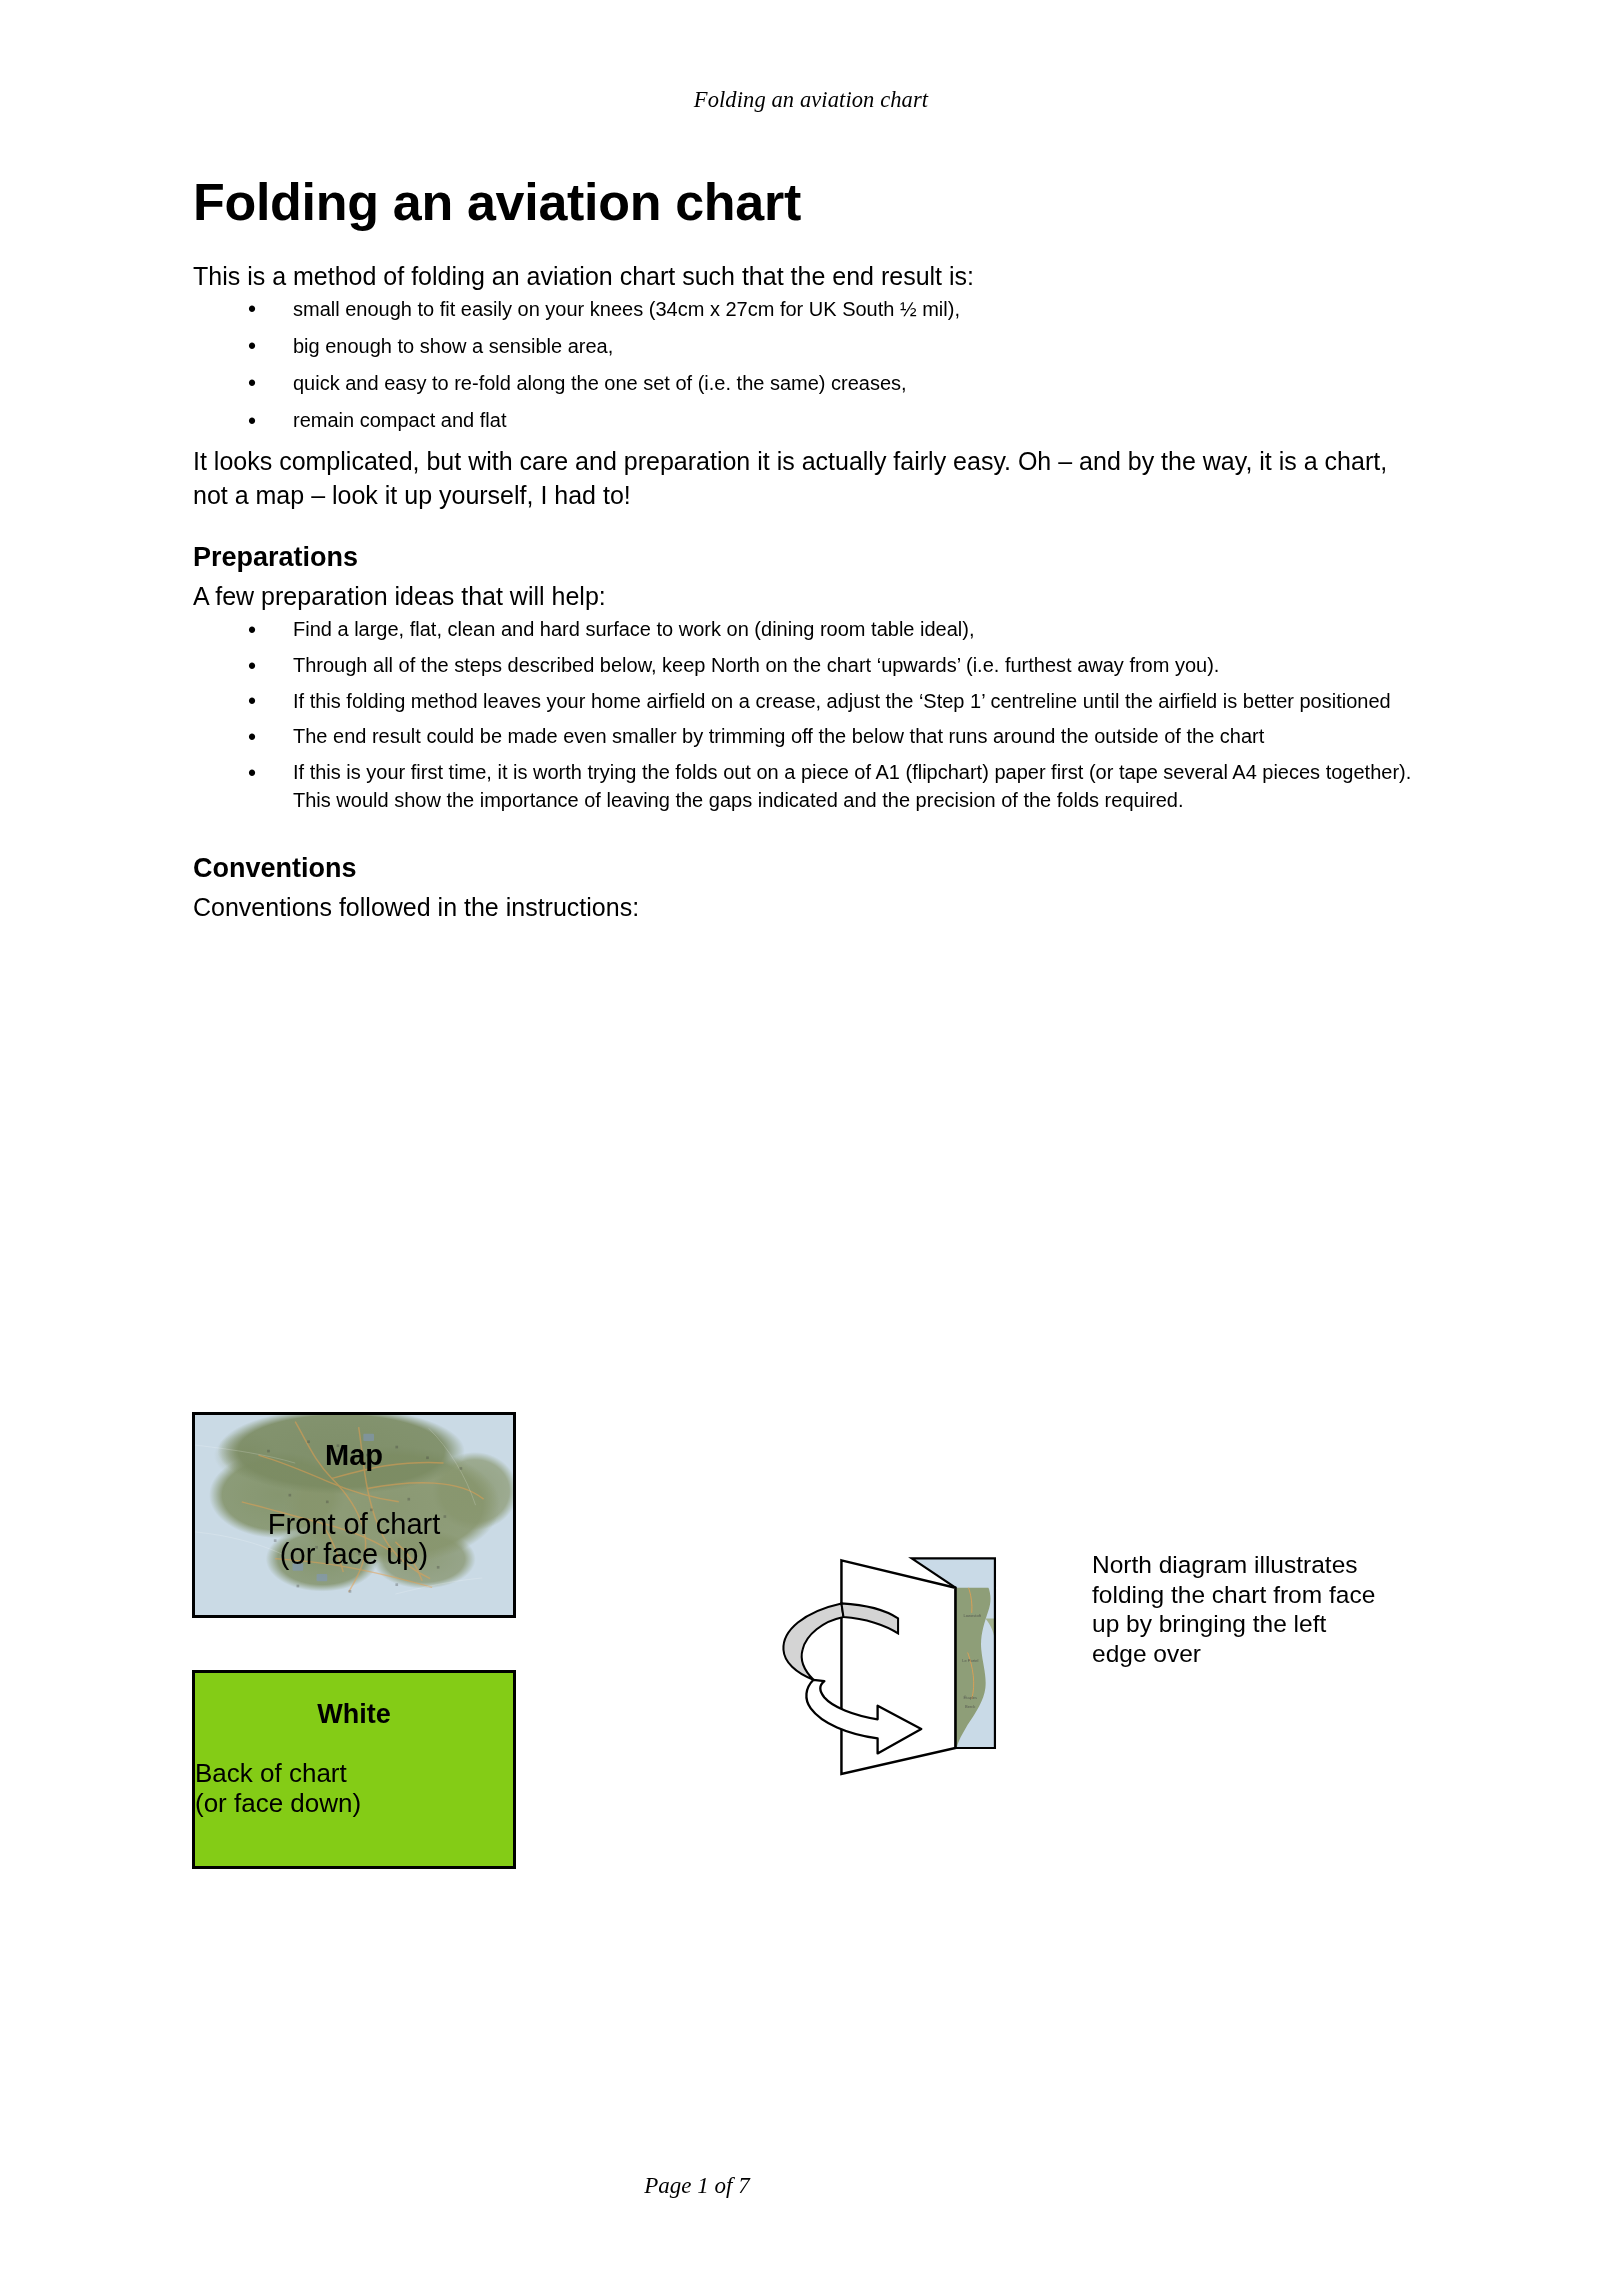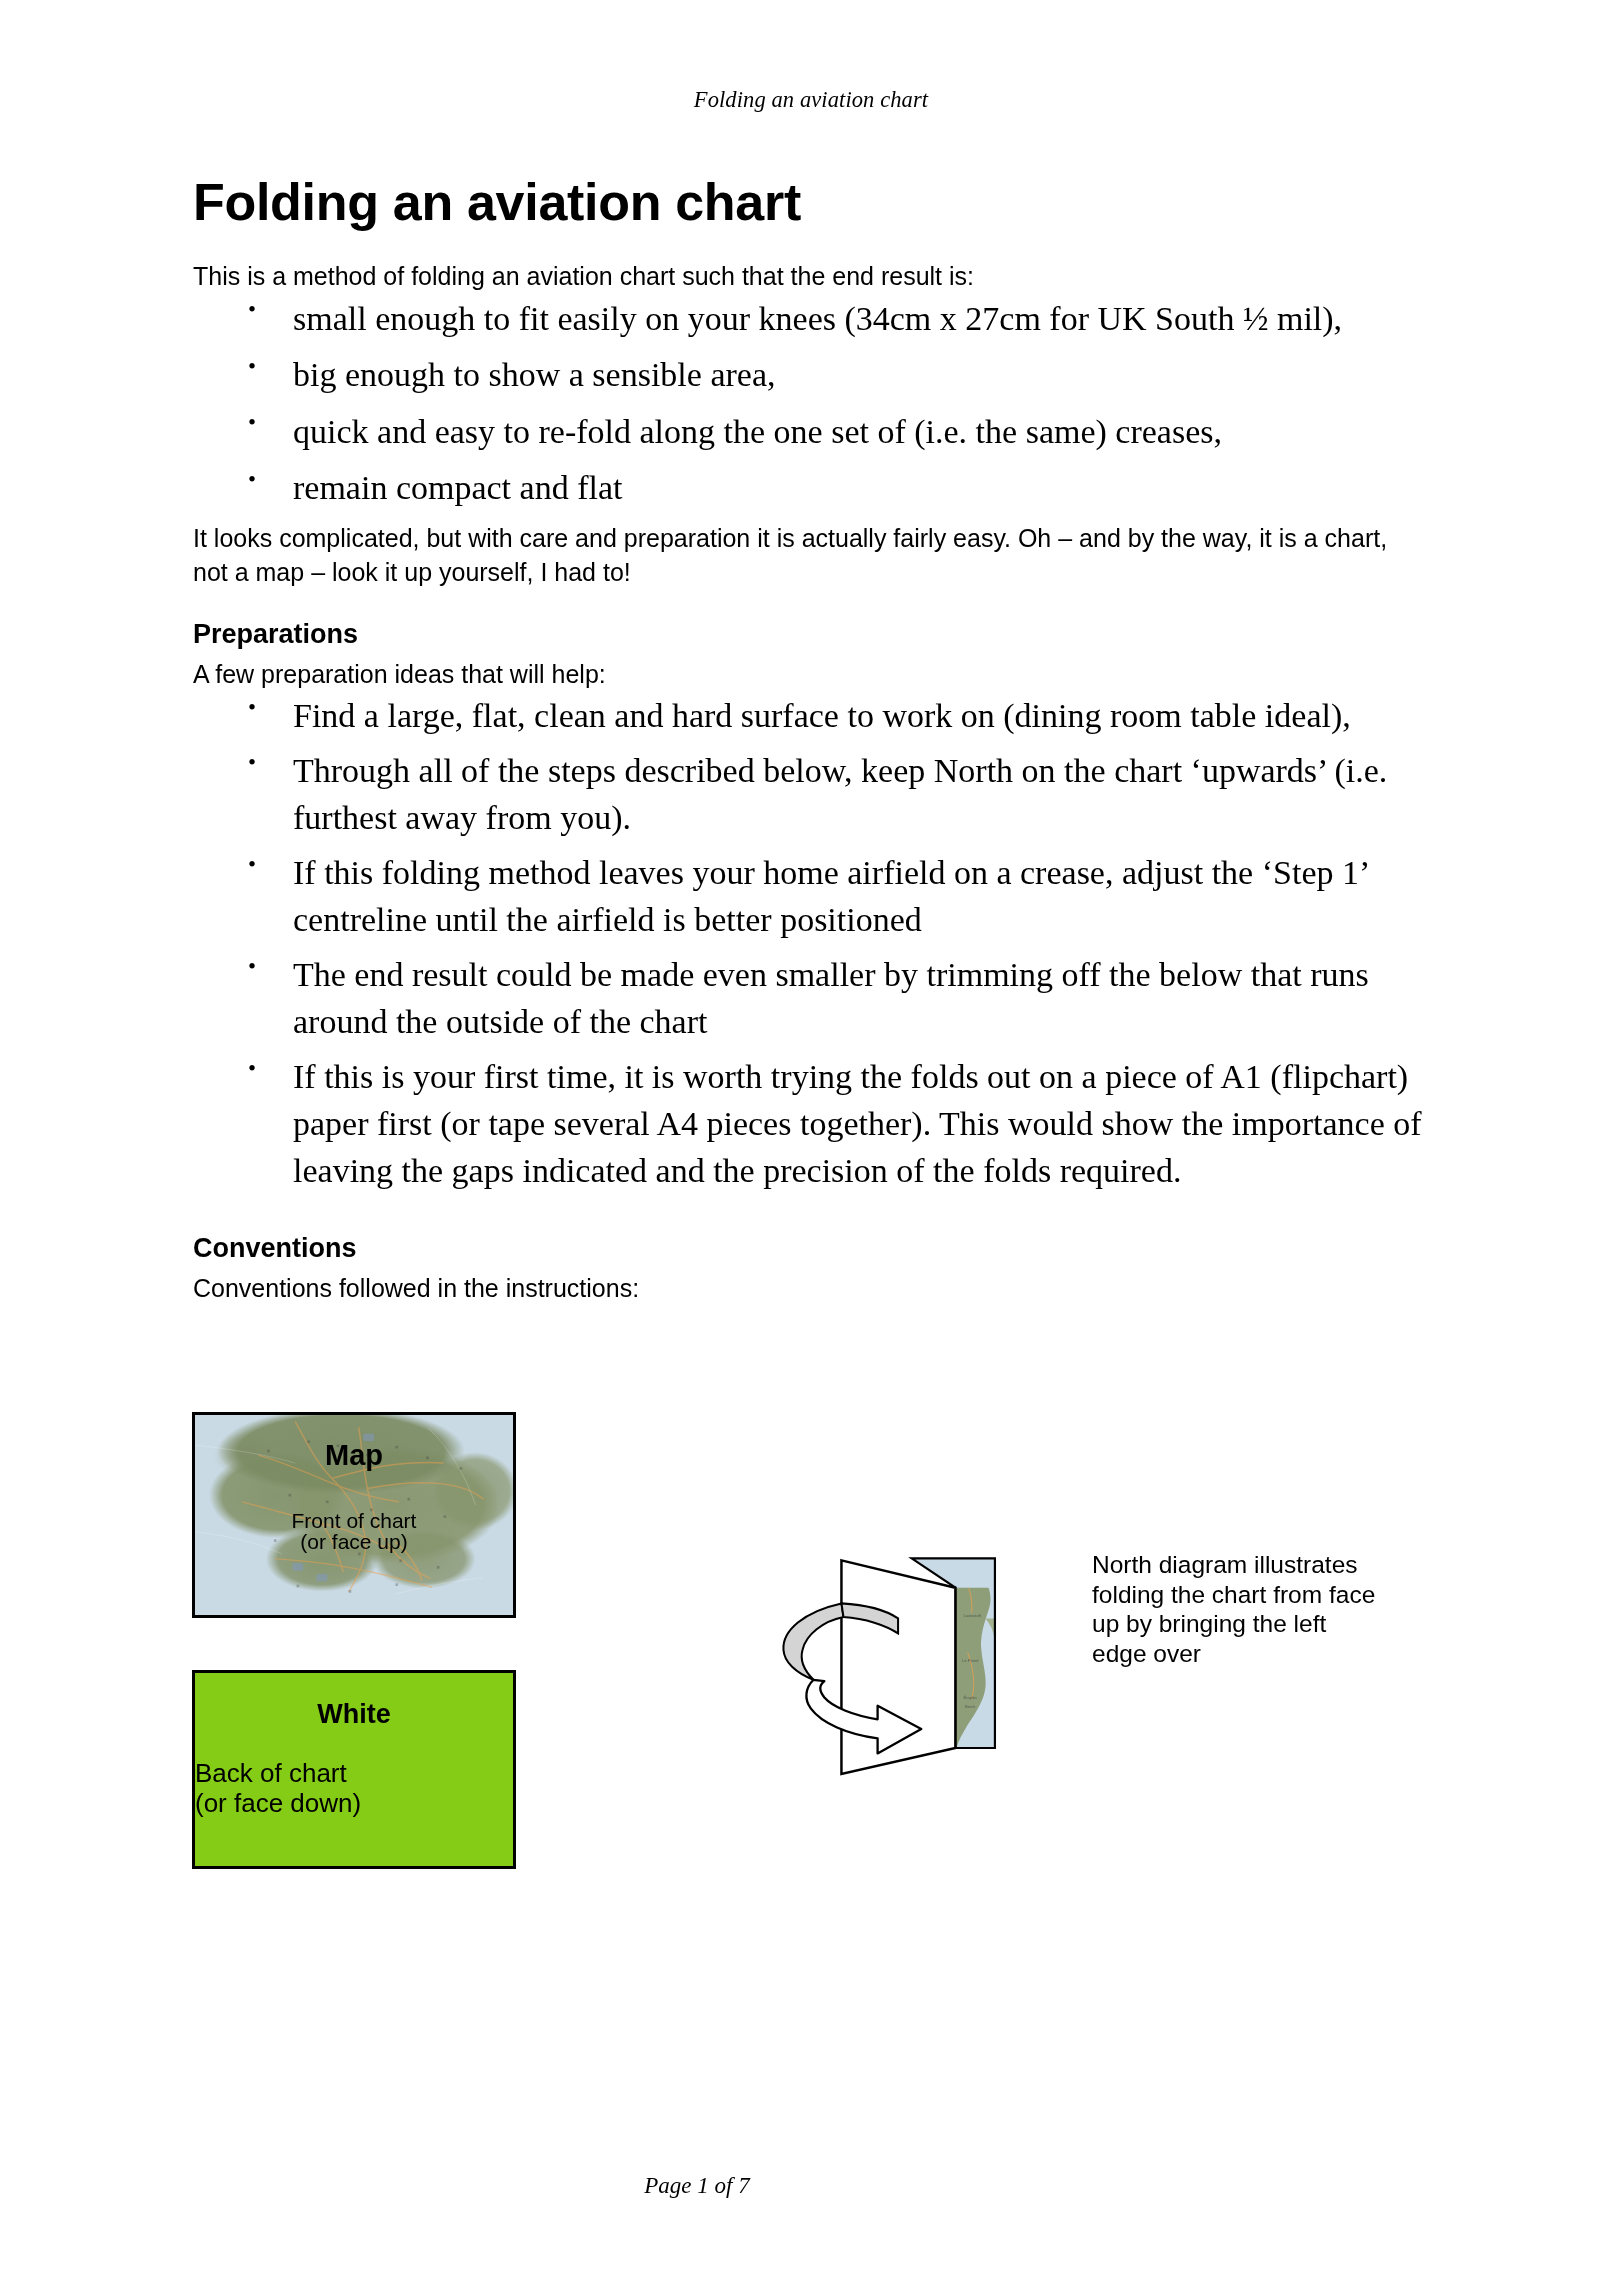--- a/index.html
+++ b/index.html
@@ -58,25 +58,24 @@
     line-height: 1.36;
   }
 
   ul.bullets {
     list-style: none;
     margin: 2.7px 0 2.7px 0;
     padding: 0;
   }
   ul.bullets > li {
     position: relative;
-    font-size: 34px;
+    font-size: 20px;
     line-height: 1.38;
     padding-left: 100px;
     margin-bottom: 9.5px;
-    font-family: Liberation Serif, serif;
   }
   ul.bullets > li::before {
     content: "\2022";
     position: absolute;
     left: 55px;
     top: -1.4px;
     font-size: 23px;
     line-height: 1.38;
   }
   ul.bullets.tight > li { margin-bottom: 8.2px; }
@@ -128,21 +127,21 @@
   .map-box .overlay-text {
     position: absolute;
     left: 0;
     width: 100%;
     text-align: center;
     font-weight: bold;
     color: #000;
     line-height: 1.02;
   }
   .map-box .ov-map   { top: 26px;  font-size: 29px; }
-  .map-box .ov-front { top: 95px; font-size: 21px; font-weight: normal; }
+  .map-box .ov-front { top: 95px; font-size: 29px; font-weight: normal; }
 
   
   .white-box {
     position: absolute;
     left: 192px;
     top: 1670px;
     width: 324px;
     height: 199px;
     border: 3.4px solid #000;
     box-sizing: border-box;

